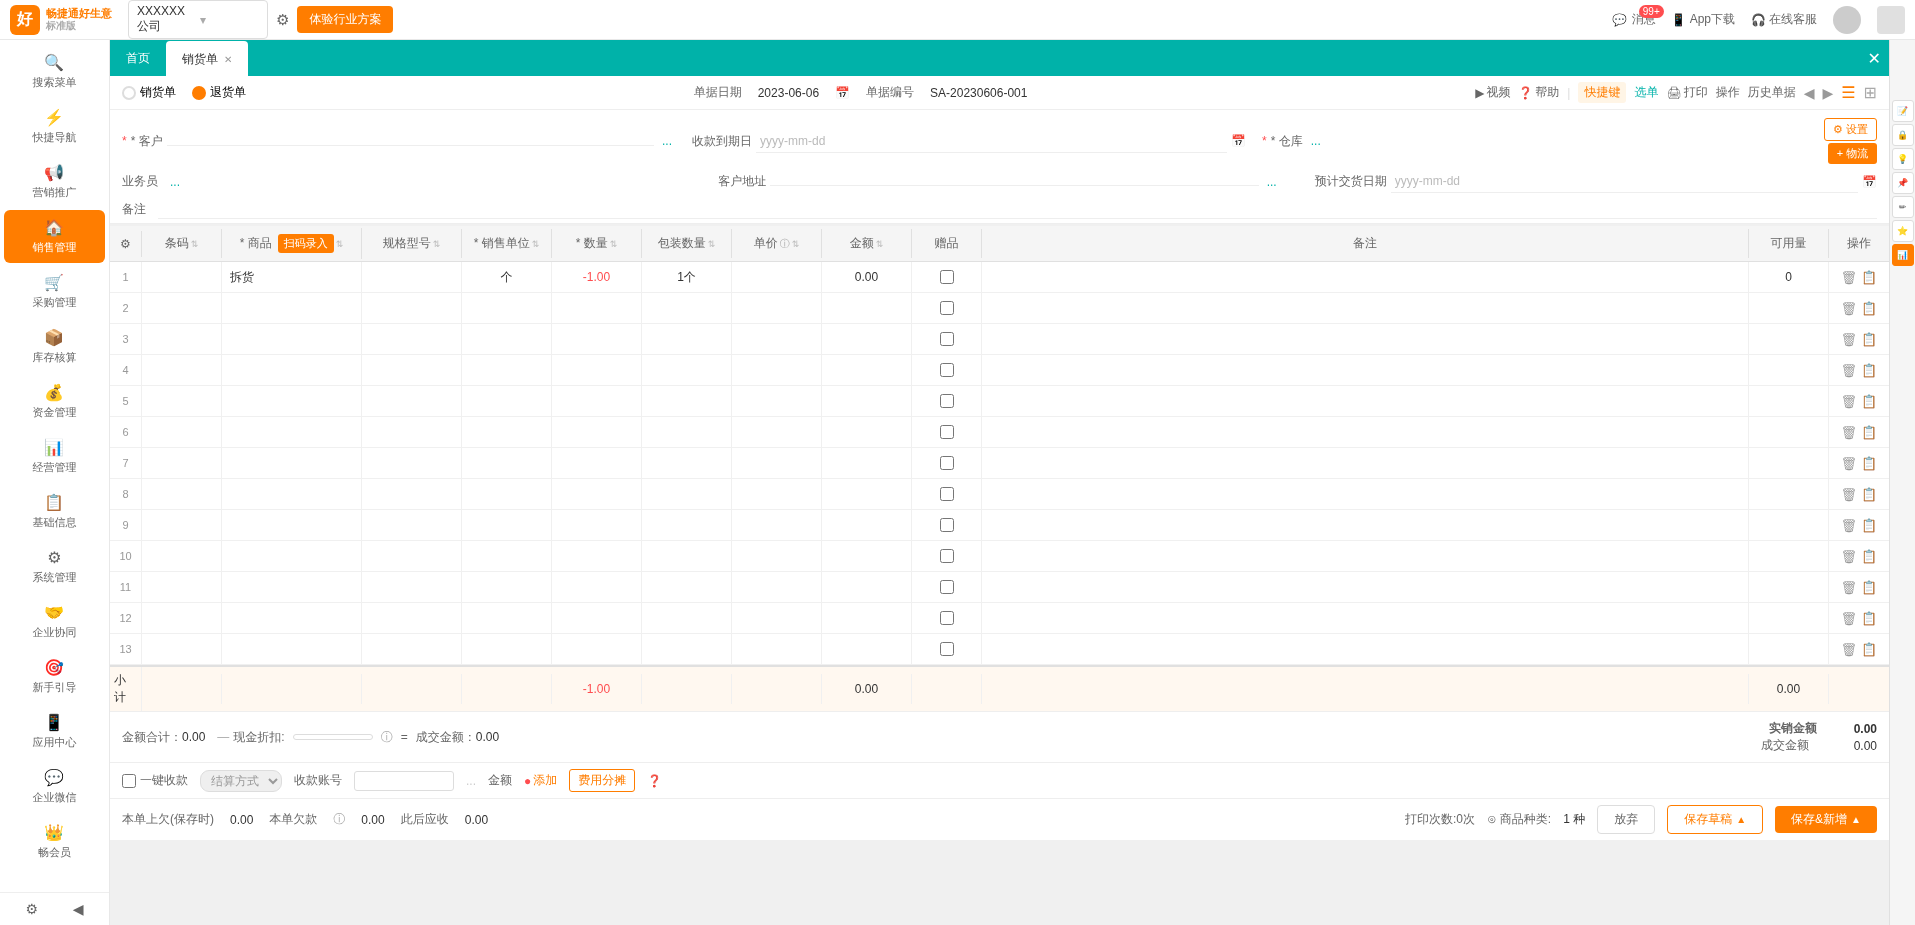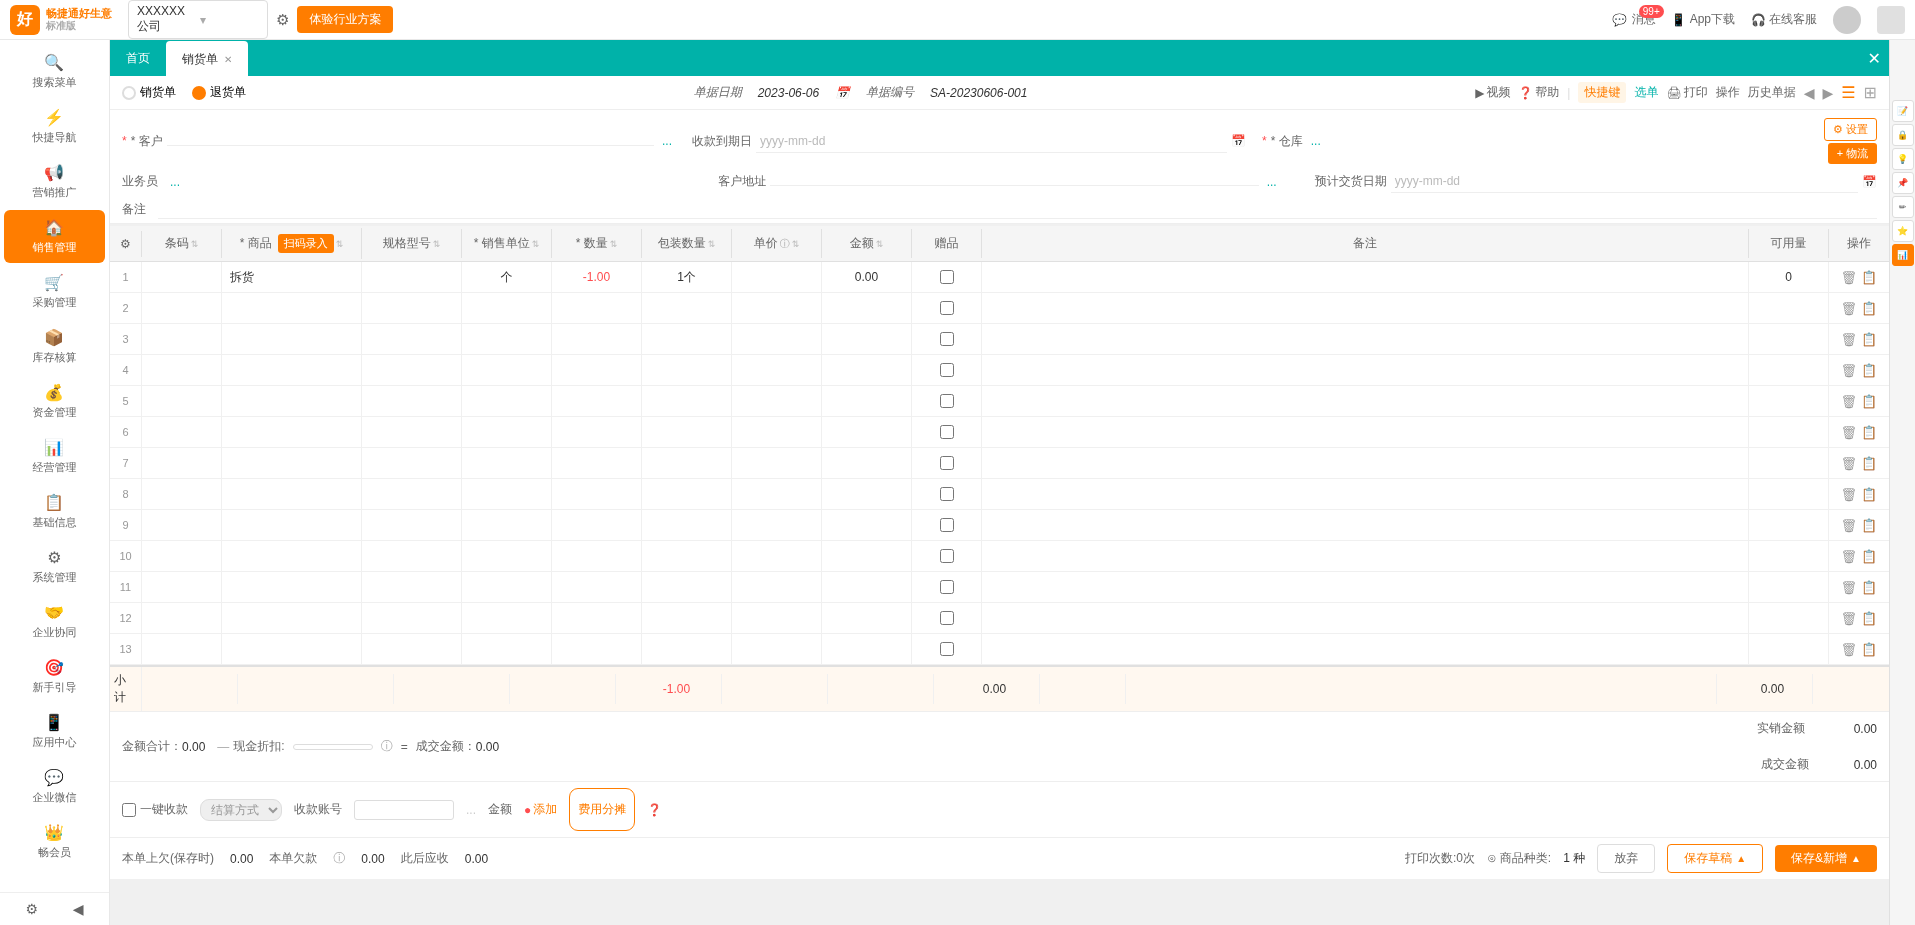--- a/index.html
+++ b/index.html
@@ -63,21 +63,21 @@
     .col-pkg { width: 90px; }
     .col-price { width: 90px; }
     .col-amount { width: 90px; }
     .col-gift { width: 70px; }
     .col-remark { flex: 1; }
     .col-avail { width: 80px; align-items: center; }
     .col-action { width: 60px; }
     .btn-abandon { border: 1px solid #ddd; background: #fff; color: #666; border-radius: 4px; padding: 5px 16px; cursor: pointer; }
     .btn-save-draft { border: 1px solid #ff7d00; background: #fff; color: #ff7d00; border-radius: 4px; padding: 5px 16px; cursor: pointer; display: flex; align-items: center; gap: 4px; }
     .btn-save-new { background: #ff7d00; color: #fff; border: none; border-radius: 4px; padding: 5px 16px; cursor: pointer; display: flex; align-items: center; gap: 4px; }
-    .fee-tag { background: #fff; border: 1px solid #ff7d00; color: #ff7d00; border-radius: 9px; padding: 12px 8px; cursor: pointer; }
+    .fee-tag { background: #fff; border: 1px solid #ff7d00; color: #ff7d00; border-radius: 3px; padding: 2px 8px; cursor: pointer; }
     .add-btn { color: #ff7d00; cursor: pointer; display: flex; align-items: center; gap: 2px; }
     .right-btn { width: 22px; height: 22px; background: #fff; border: 1px solid #ddd; border-radius: 3px; display: flex; align-items: center; justify-content: center; cursor: pointer; font-size: 11px; color: #666; }
 
     .settings-btn { background: #fff; border: 1px solid #ff7d00; color: #ff7d00; border-radius: 3px; padding: 3px 8px; cursor: pointer; font-size: 11px; }
     .logistics-btn { background: #ff7d00; color: #fff; border: none; border-radius: 3px; padding: 3px 8px; cursor: pointer; font-size: 11px; margin-left: 4px; }
 
     .checkbox { width: 14px; height: 14px; border: 1px solid #ccc; border-radius: 2px; cursor: pointer; }
 
     .date-field { color: #bbb; }
     .nav-arrow { color: #999; cursor: pointer; font-size: 14px; }
@@ -210,21 +210,21 @@
           <div style="display:flex;align-items:center;gap:16px;">
             <div class="radio-item">
               <span class="radio-dot"></span>
               <span>销货单</span>
             </div>
             <div class="radio-item">
               <span class="radio-dot active"></span>
               <span>退货单</span>
             </div>
           </div>
-          <div style="display:flex;align-items:center;gap:16px;font-style:italic;">
+          <div style="display:flex;align-items:center;gap:16px;">
             <span style="color:#666;">单据日期</span>
             <span style="color:#333;font-weight:500;">2023-06-06</span>
             <span style="color:#00b2a9;cursor:pointer;">📅</span>
             <span style="color:#666;">单据编号</span>
             <span style="color:#333;font-weight:500;">SA-20230606-001</span>
           </div>
           <div style="display:flex;align-items:center;gap:8px;">
             <span class="action-link">
               <span>▶</span>
               <span>视频</span>
@@ -683,21 +683,21 @@
               <div class="td col-remark"></div>
               <div class="td col-avail"></div>
               <div class="td col-action">
                 <div class="action-icons">
                   <span class="action-icon">🗑</span>
                   <span class="action-icon">📋</span>
                 </div>
               </div>
             </div>
 
-          <div class="subtotal-row" style="display:flex;align-items:center;background:#fff8f0;border-top:2px solid #e0e0e0;gap:16px;">
+          <div class="subtotal-row" style="display:flex;align-items:center;background:#fff8f0;border-top:2px solid #e0e0e0;">
             <div class="td col-setting">
                 <span>小计</span>
               </div>
             <div class="td col-barcode"></div>
             <div class="td col-product"></div>
             <div class="td col-spec"></div>
             <div class="td col-unit"></div>
             <div class="td col-qty">
                 <span class="td-red">-1.00</span>
               </div>
@@ -719,21 +719,21 @@
           <span style="color:#666;">金额合计：</span>
           <span style="color:#333;font-weight:500;margin-right:8px;">0.00</span>
           <span style="color:#aaa;margin:0 4px;">—</span>
           <span style="color:#666;">现金折扣:</span>
           <div style="width:80px;border:1px solid #ddd;border-radius:3px;padding:2px 6px;margin:0 8px;cursor:pointer;"></div>
           <span style="color:#aaa;cursor:pointer;">ⓘ</span>
           <span style="margin:0 8px;color:#666;">=</span>
           <span style="color:#666;">成交金额：</span>
           <span style="color:#333;font-weight:500;">0.00</span>
           <div style="margin-left:auto;text-align:right;">
-            <div style="display:flex;align-items:center;justify-content:flex-end;gap:12px;margin-bottom:19px;">
+            <div style="display:flex;align-items:center;justify-content:flex-end;gap:0;margin-bottom:0;font-weight:bold;">
               <span style="color:#666;">实销金额</span>
               <span style="color:#333;min-width:60px;text-align:right;">0.00</span>
             </div>
             <div style="display:flex;align-items:center;justify-content:flex-end;gap:8px;">
               <span style="color:#666;">成交金额</span>
               <span style="color:#333;min-width:60px;text-align:right;">0.00</span>
             </div>
           </div>
         </div>
 

